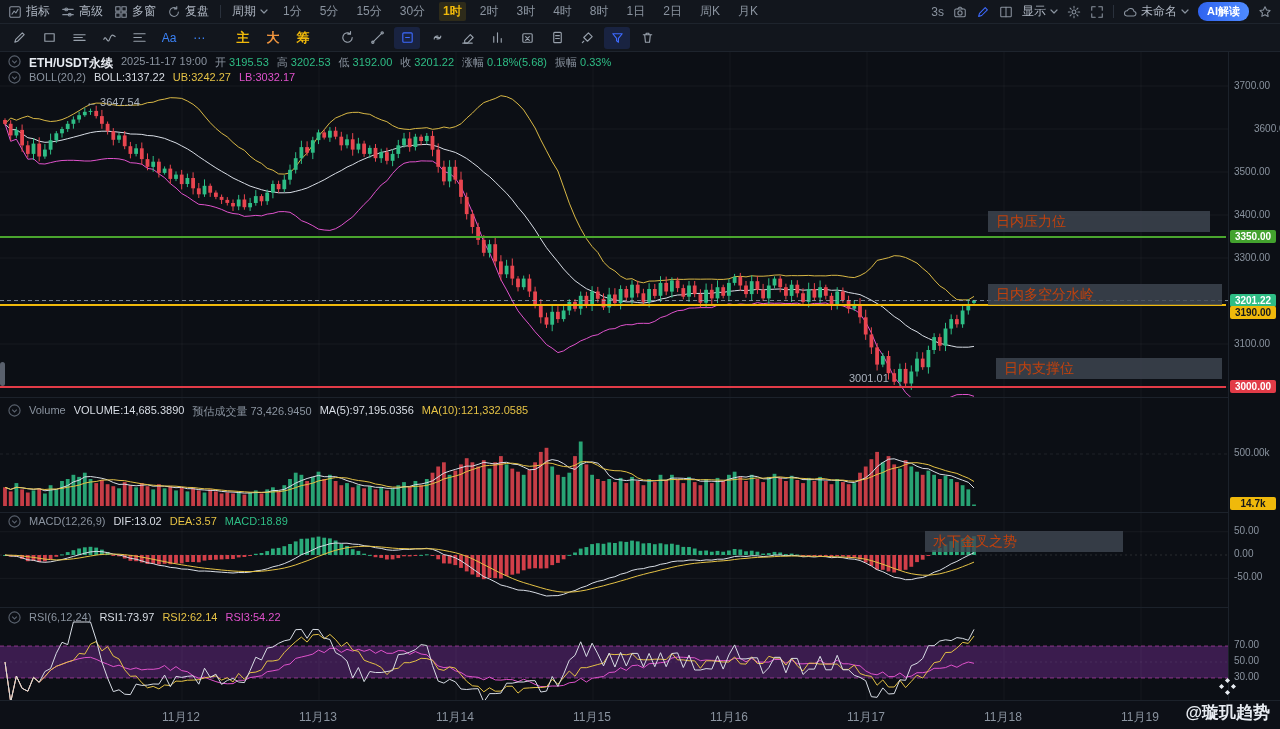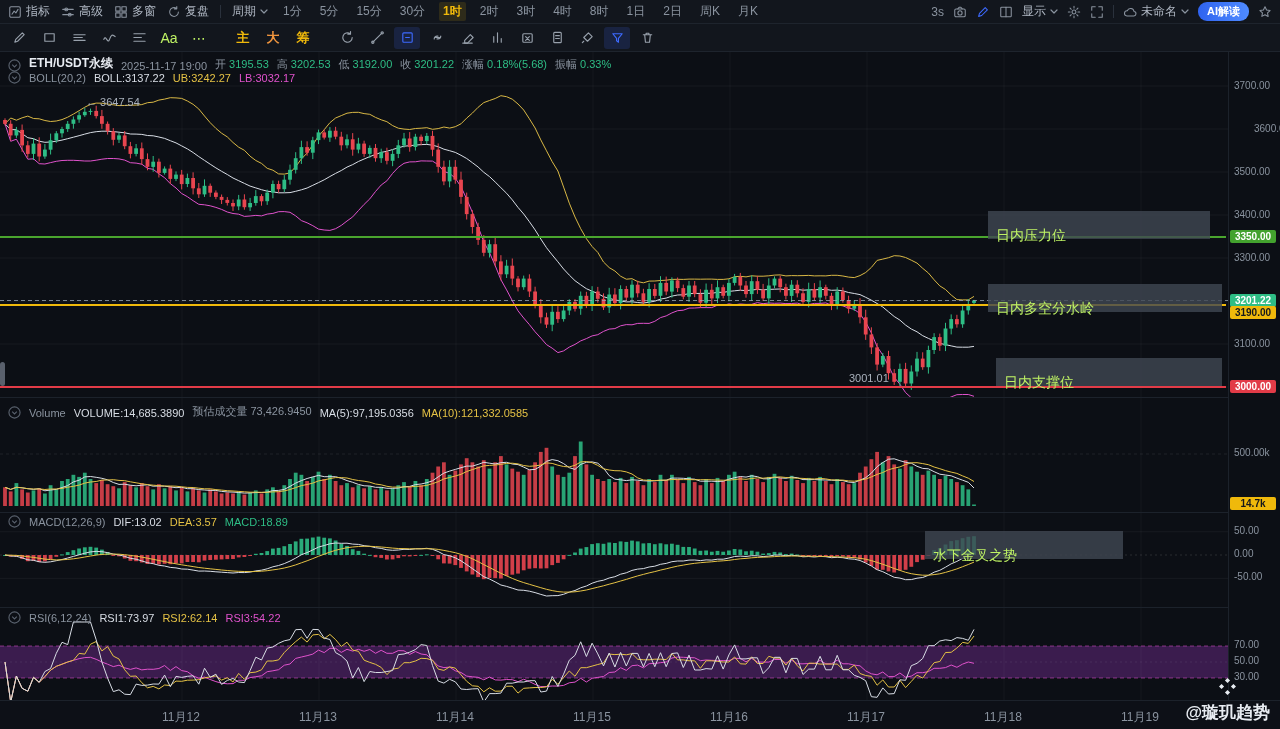--- a/index.html
+++ b/index.html
@@ -16,22 +16,22 @@
   .tf-list{display:flex;align-items:center;gap:10px;}
   .tf{color:#8a939f;padding:1px 4px;cursor:pointer;border-radius:2px;}
   .tf.active{color:#f0b90b;background:rgba(240,185,11,.13);font-weight:700;}
   .tb-right{margin-left:auto;display:flex;align-items:center;gap:9px;}
   .tbtxt{color:#8a939f;}
   .ai-pill{background:linear-gradient(90deg,#2f63f0,#4f8bff);color:#fff;font-size:11px;font-weight:700;
     padding:2px 9px;border-radius:9px;cursor:pointer;}
   
   .toolbar2{height:28px;background:#12161d;border-bottom:1px solid #1e242d;display:flex;align-items:center;
     padding:0 6px;gap:4px;position:relative;z-index:5;}
-  .t2{width:26px;height:22px;display:flex;align-items:center;justify-content:center;color:#bef264;
-    cursor:pointer;font-size:14px;border-radius:3px;}
+  .t2{width:26px;height:22px;display:flex;align-items:center;justify-content:center;color:#3b82f6;
+    cursor:pointer;font-size:12px;border-radius:3px;}
   .t2 .ic{width:15px;height:15px;stroke:#98a1ac;}
   .t2.gold{color:#f0b90b;font-weight:700;font-size:13px;}
   .t2.orange{color:#f0953e;font-weight:700;font-size:13px;}
   .t2.blue-on{background:rgba(61,106,255,.16);}
   .t2.blue-on .ic{stroke:#3d6aff;}
   .gap-l{margin-left:14px;}
   
   #chart{position:absolute;top:52px;left:0;right:0;bottom:0;background:#0c0f15;}
   .panel{position:absolute;left:0;width:1228px;overflow:hidden;}
   #p-main{top:0;height:345px;}
@@ -40,32 +40,32 @@
   #p-rsi{top:555px;height:93px;border-top:1px solid #1c222b;}
   #p-x{position:absolute;top:648px;left:0;width:1280px;height:29px;border-top:1px solid #1c222b;background:#0d1017;}
   .panel svg{position:absolute;left:0;top:0;}
   #axis{position:absolute;top:0;right:0;width:52px;height:648px;border-left:1px solid #1c222b;background:#0c0f15;
     font-size:10px;color:#8a939f;z-index:6;}
   .tick{position:absolute;left:5px;white-space:nowrap;}
   .badge{position:absolute;left:1px;min-width:46px;text-align:center;padding:1px 2px;border-radius:2px;
     font-size:10px;font-weight:700;color:#fff;z-index:7;}
   .xl{position:absolute;top:8px;font-size:12px;color:#8a939f;white-space:nowrap;}
   
-  .lgd{position:absolute;left:8px;display:flex;align-items:flex-end;gap:8px;font-size:11px;white-space:nowrap;z-index:4;}
+  .lgd{position:absolute;left:8px;display:flex;align-items:flex-start;gap:8px;font-size:11px;white-space:nowrap;z-index:4;}
   .chev{width:13px;height:13px;stroke:#5a626e;fill:none;stroke-width:1.2;cursor:pointer;flex:0 0 auto;}
   .sym{color:#e8ecf2;font-weight:700;font-size:12px;}
   .mut{color:#8a939f;}
   .w{color:#d8dde5;}
   .grn{color:#2ebd85;}
   .yel{color:#e5c245;}
   .mag{color:#e052cc;}
   
   .hline{position:absolute;left:0;width:1226px;height:0;border-top:2px solid;z-index:2;}
-  .note{position:absolute;height:21px;background:rgba(64,71,82,.8);color:#bef264;font-size:14px;line-height:21px;
-    padding:14px 8px;z-index:3;cursor:move;}
+  .note{position:absolute;height:21px;background:rgba(64,71,82,.8);color:#c2410c;font-size:14px;line-height:21px;
+    padding:0 8px;z-index:3;cursor:move;}
   .plabel{position:absolute;font-size:11px;color:#aab2bd;z-index:2;white-space:nowrap;}
   .nub{position:absolute;width:5px;height:24px;border-radius:3px;background:#59606c;z-index:4;}
   .wm{position:absolute;right:10px;bottom:5px;display:flex;align-items:center;gap:6px;font-size:17px;
     font-weight:700;color:#e8ecf2;z-index:8;flex-direction:column;}
 </style>
 </head>
 <body>
 
 <div class="topbar">
   <div class="tb-item">

